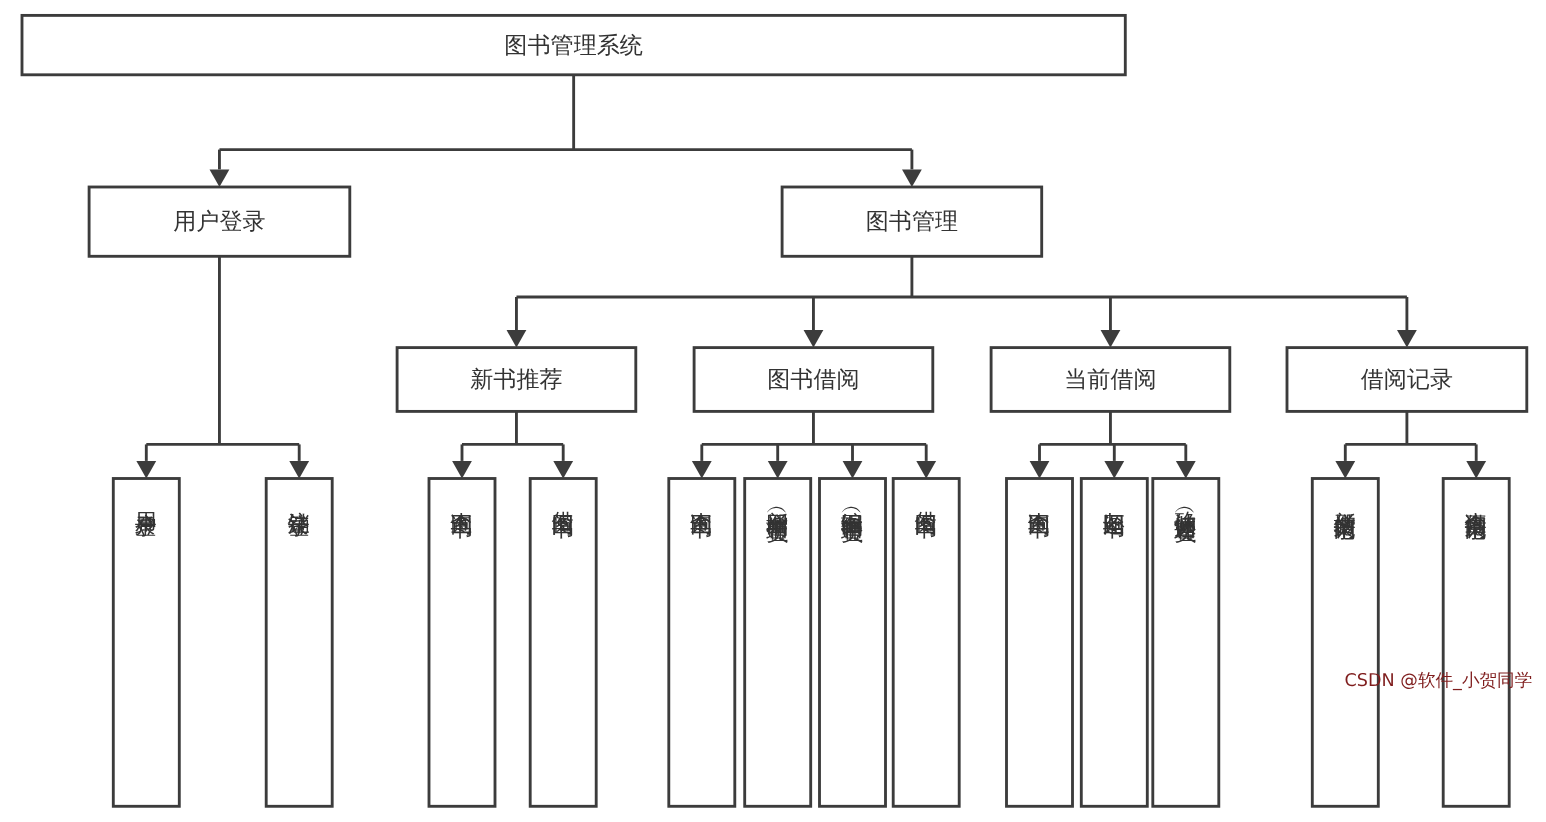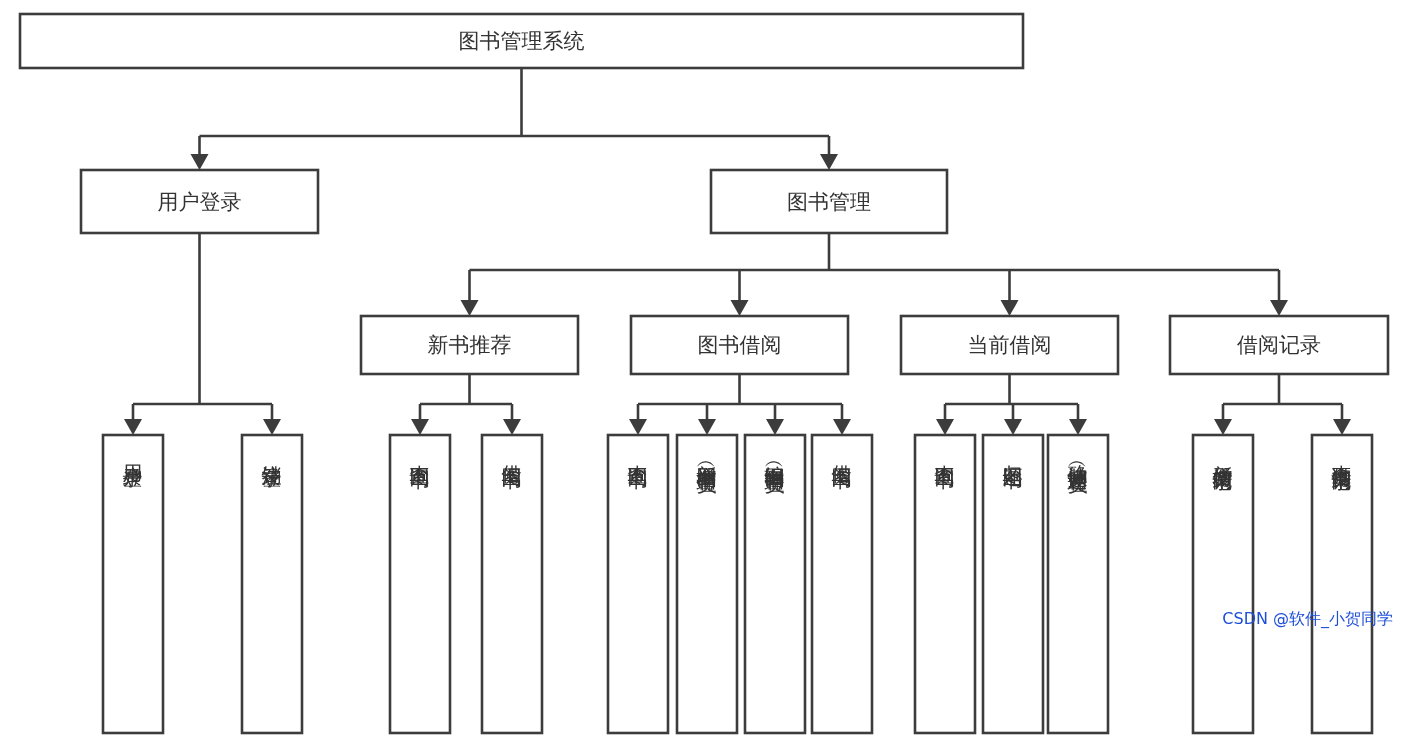--- a/index.html
+++ b/index.html
@@ -66,21 +66,21 @@
     color: #333333;
     letter-spacing: 1.5px;
     white-space: nowrap;
   }
   .watermark {
     position: absolute;
     right: 12px;
     bottom: 6px;
     font-family: "DejaVu Sans", "Liberation Sans", sans-serif;
     font-size: 16px;
-    color: #1d4ed8;
+    color: #7f1d1d;
     white-space: nowrap;
     pointer-events: none;
     margin-top: 44px;
   }
 </style>
 </head>
 <body>
 
 <div id="diagram-root">
 

